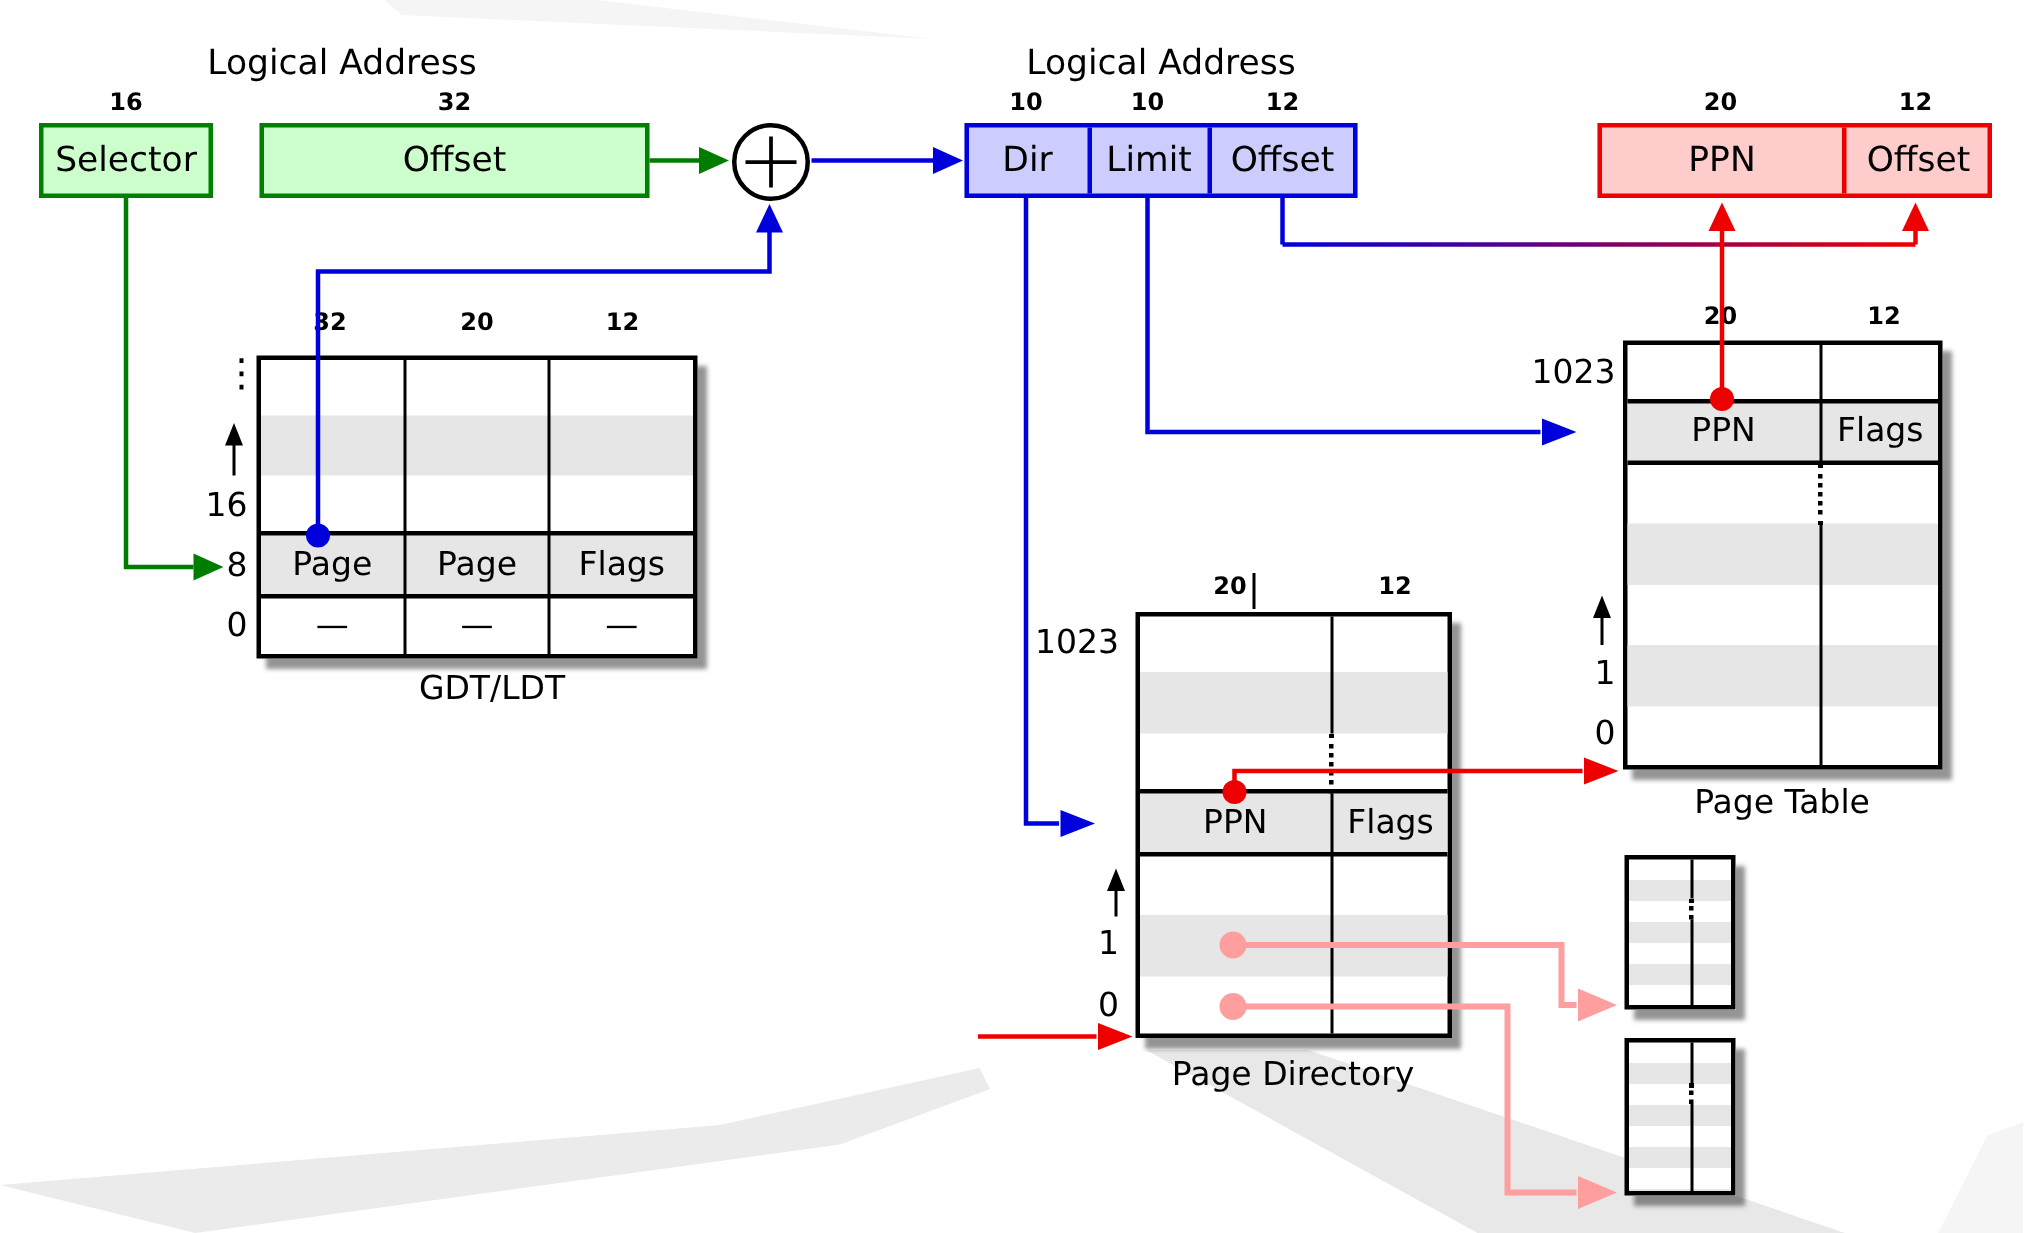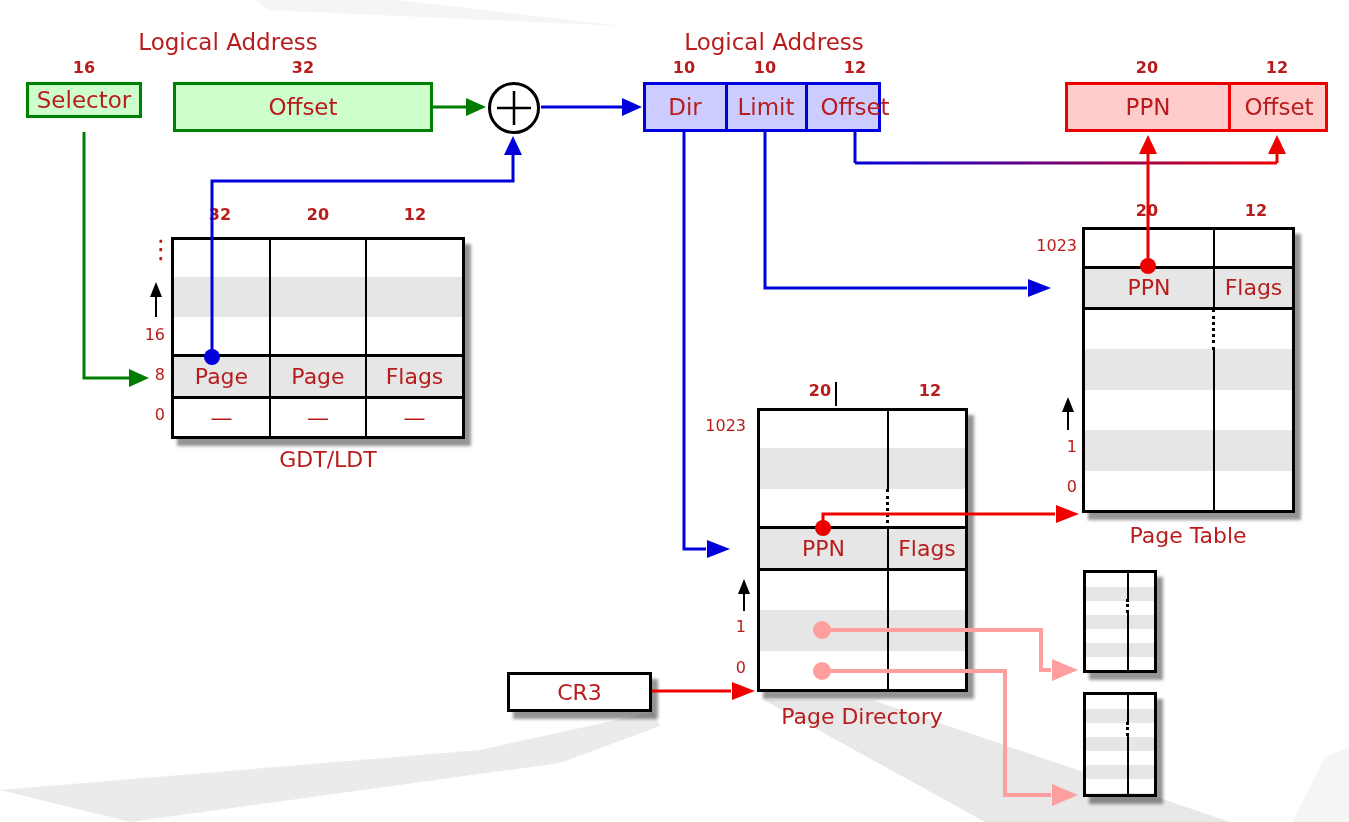--- a/index.html
+++ b/index.html
@@ -1,38 +1,38 @@
 <!DOCTYPE html>
 <html><head>
 <meta charset="utf-8">
 <style>
   html,body{margin:0;padding:0}
   #stage{position:relative;width:1349px;height:822px;background:#ffffff;overflow:hidden;
-         font-family:"DejaVu Sans","Liberation Sans",sans-serif;color:#b91c1c}
+         font-family:"DejaVu Sans","Liberation Sans",sans-serif;color:#000000}
   svg.layer{position:absolute;left:0;top:0;pointer-events:none}
   .box{position:absolute;box-sizing:border-box;display:flex;align-items:center;justify-content:center;font-size:23px}
   .gbox{background:#ccffcc;border:3px solid #008000}
   .addr{position:absolute;box-sizing:border-box}
   .bbox{background:#ccccff;border:3px solid #0000dd}
   .rbox{background:#ffcccc;border:3px solid #ee0000}
   .fieldtext{position:absolute;top:0;height:44px;line-height:44px;font-size:23px;text-align:center;transform:translateX(-50%);white-space:nowrap}
   .sep{position:absolute;top:0;width:3px;height:44px}
   .bbox .sep{background:#0000dd}
   .rbox .sep{background:#ee0000}
   .table{position:absolute;box-sizing:border-box;background:#fff;border:3px solid #000;box-shadow:6px 7px 3px rgba(0,0,0,.42)}
   .stripe{position:absolute;left:0;right:0;background:#e6e6e6}
   .hline{position:absolute;left:0;right:0;height:3px;background:#000}
   .vline{position:absolute;width:2px;background:#000}
   .vdot{position:absolute;width:0;border-left:3px dotted #000}
   .cell{position:absolute;text-align:center;font-size:22px;line-height:36px;white-space:nowrap}
   .t{position:absolute;white-space:nowrap}
   .ctr{transform:translateX(-50%)}
   .title{font-size:23px}
   .bit{font-size:16px;font-weight:bold}
-  .rlab{position:absolute;text-align:right;font-size:16px;white-space:nowrap}
+  .rlab{position:absolute;text-align:right;font-size:22px;white-space:nowrap}
   .cap{font-size:22px}
   .cr3{position:absolute;box-sizing:border-box;background:#fff;border:3px solid #000;
        box-shadow:6px 7px 3px rgba(0,0,0,.42);display:flex;align-items:center;justify-content:center;font-size:22px}
   .circle{position:absolute;box-sizing:border-box;width:52px;height:52px;border:3px solid #000;border-radius:50%;background:#fff}
   .stripes7{background:repeating-linear-gradient(180deg,#fff 0 14px,#e6e6e6 14px 28px)}
 </style>
 </head>
 <body>
 
 <div id="stage">
@@ -50,30 +50,30 @@
   <div class="t ctr bit" style="left:303px;top:58px">32</div>
 
   <div class="t ctr title" style="left:774px;top:29px">Logical Address</div>
   <div class="t ctr bit" style="left:684px;top:58px">10</div>
   <div class="t ctr bit" style="left:765px;top:58px">10</div>
   <div class="t ctr bit" style="left:855px;top:58px">12</div>
 
   <div class="t ctr bit" style="left:1147px;top:58px">20</div>
   <div class="t ctr bit" style="left:1277px;top:58px">12</div>
 
-  <div class="box gbox" style="left:26px;top:82px;width:116px;height:36px">
+  <div class="box gbox" style="left:26px;top:82px;width:116px;height:50px">
     <span>Selector</span>
   </div>
   <div class="box gbox" style="left:173px;top:82px;width:260px;height:50px">
     <span>Offset</span>
   </div>
 
   <div class="circle" style="left:488px;top:82px"></div>
 
-  <div class="addr bbox" style="left:643px;top:82px;width:238px;height:50px">
+  <div class="addr bbox" style="left:643px;top:82px;width:262px;height:50px">
     <div class="sep" style="left:79px"></div>
     <div class="sep" style="left:159px"></div>
     <div class="fieldtext" style="left:39px">Dir</div>
     <div class="fieldtext" style="left:120px">Limit</div>
     <div class="fieldtext" style="left:209px">Offset</div>
   </div>
 
   <div class="addr rbox" style="left:1065px;top:82px;width:263px;height:50px">
     <div class="sep" style="left:160px"></div>
     <div class="fieldtext" style="left:80px">PPN</div>
@@ -148,23 +148,20 @@
     <div class="vline" style="left:41px;top:0;height:26px"></div>
     <div class="vdot" style="left:40px;top:26px;height:14px"></div>
     <div class="vline" style="left:41px;top:40px;height:57px"></div>
   </div>
   <div class="table stripes7" style="left:1083px;top:692px;width:74px;height:105px">
     <div class="vline" style="left:41px;top:0;height:27px"></div>
     <div class="vdot" style="left:40px;top:27px;height:14px"></div>
     <div class="vline" style="left:41px;top:41px;height:58px"></div>
   </div>
 
-  <div class="cr3" style="left:507px;top:672px;width:145px;height:40px">
-    <span>CR3</span>
-  </div>
 
   <svg class="layer" width="1349" height="822" viewBox="0 0 1349 822">
     <defs>
       <linearGradient id="b2r" x1="855" y1="0" x2="1277" y2="0" gradientUnits="userSpaceOnUse">
         <stop offset="0" stop-color="#0000dd"></stop>
           <stop offset="1" stop-color="#ee0000"></stop>
       </linearGradient>
     </defs>
 
     <g stroke="#007d00" stroke-width="3" fill="none">

